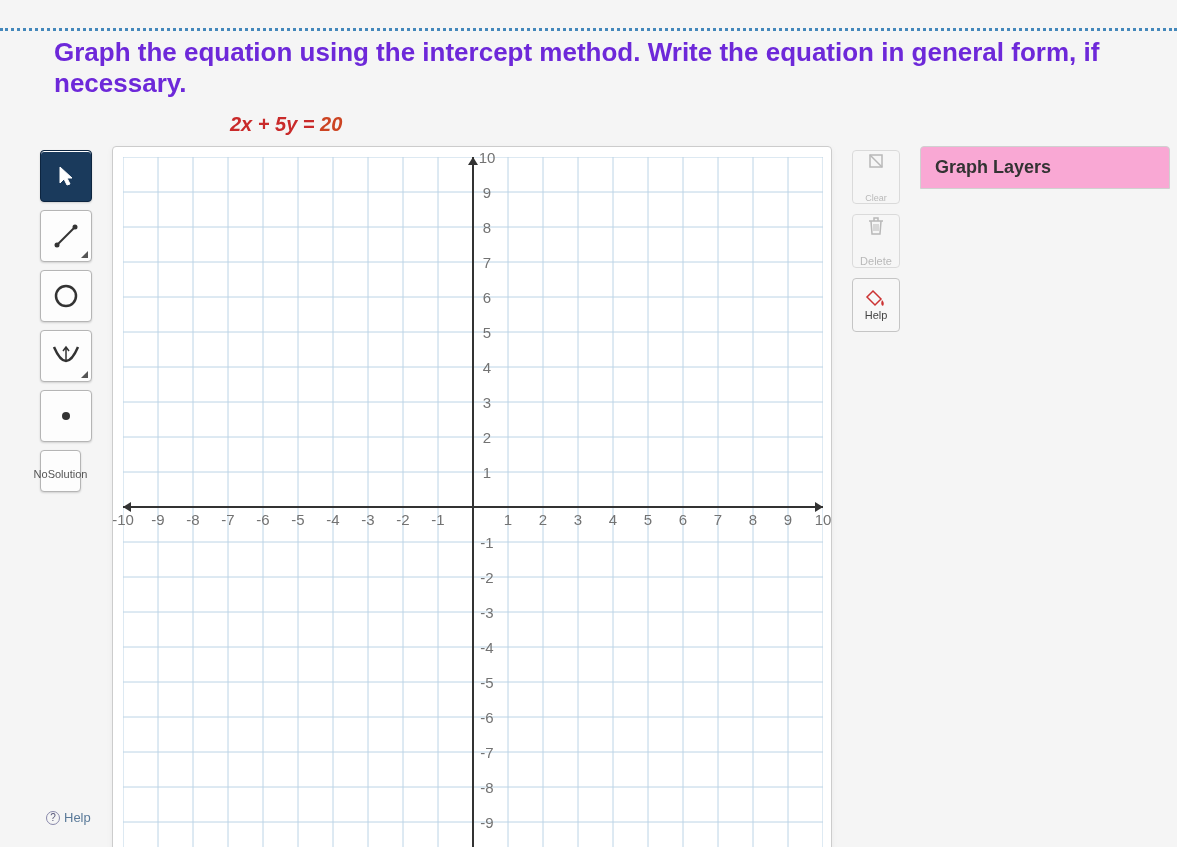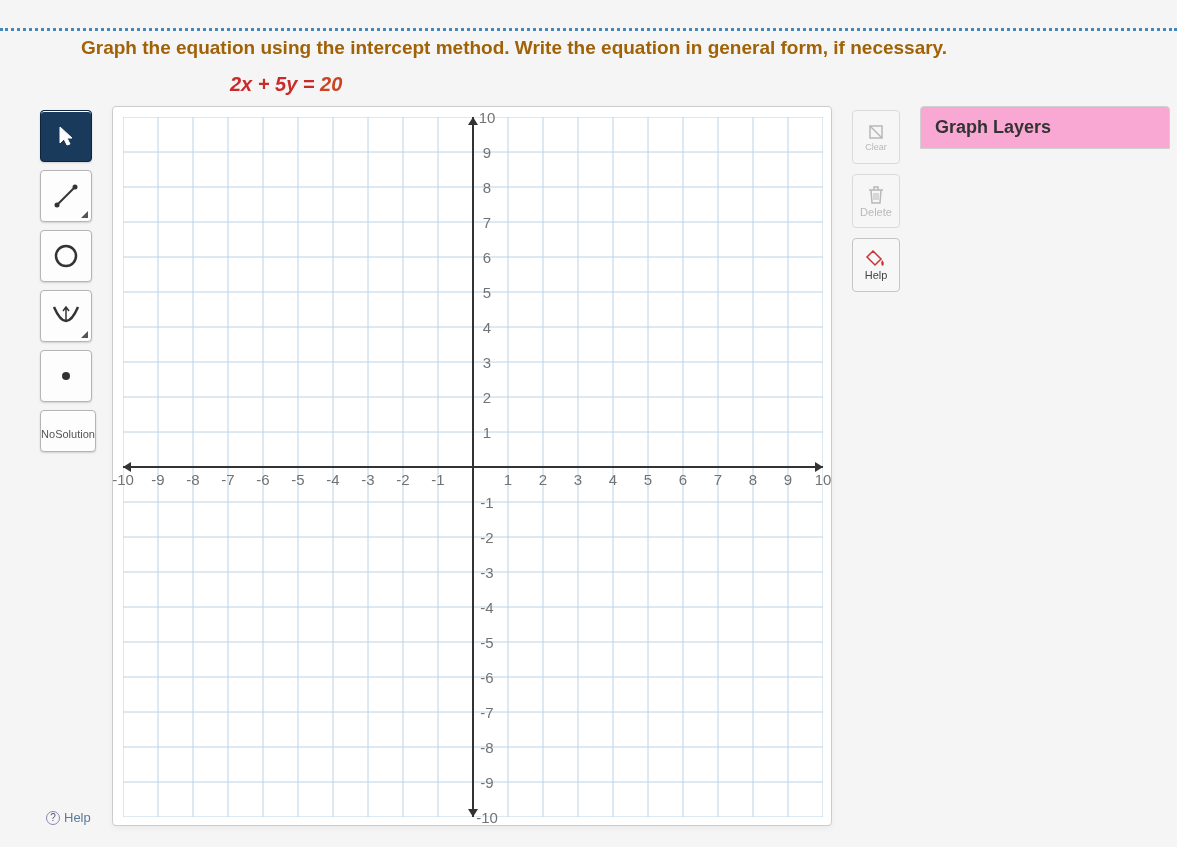--- a/index.html
+++ b/index.html
@@ -9,24 +9,24 @@
     width: 1177px;
     height: 847px;
     overflow: hidden;
     position: relative;
   }
   .top-dotted {
     border-top: 3px dotted #4488bb;
     margin-top: 28px;
   }
   .instruction {
-    font-size: 19px;
+    font-size: 26px;
     font-weight: bold;
-    color: #a16207;
-    padding: 6px 0 14px 81px;
+    color: #6d28d9;
+    padding: 6px 0 14px 54px;
   }
   .equation {
     font-size: 20px;
     font-weight: bold;
     color: #c92a2a;
     padding: 0 17px 10px 230px;
     font-style: italic;
   }
   .equation .val { color: #c42; }
   .workspace {
@@ -61,21 +61,21 @@
   }
   .tool-btn.active svg { stroke:#fff; fill:#fff; }
   .tool-btn .corner {
     position: absolute;
     right: 3px; bottom: 3px;
     width: 0; height: 0;
     border-left: 7px solid transparent;
     border-bottom: 7px solid #555;
   }
   .no-solution {
-    width: 56px;
+    width: 41px;
     height: 42px;
     font-size: 11px;
     color: #555;
     text-align: center;
     line-height: 1.1;
     padding-top: 6px;
   }
   .graph-area {
     width: 720px;
     height: 720px;
@@ -105,21 +105,21 @@
     border: 1px solid #c5c5c5;
     border-radius: 4px;
     display: flex;
     flex-direction: column;
     align-items: center;
     justify-content: center;
     font-size: 11px;
     color: #444;
     cursor: pointer;
   }
-  .side-btn.disabled { opacity: .55; cursor: default; }
+  .side-btn.disabled { opacity: .55; cursor: default; justify-content: space-between; }
   .right-panel {
     width: 250px;
     margin-left: 14px;
   }
   .panel-header {
     background: #f9a8d4;
     border: 1px solid #d0d0d0;
     border-radius: 4px 4px 0 0;
     padding: 10px 14px;
     font-size: 18px;

